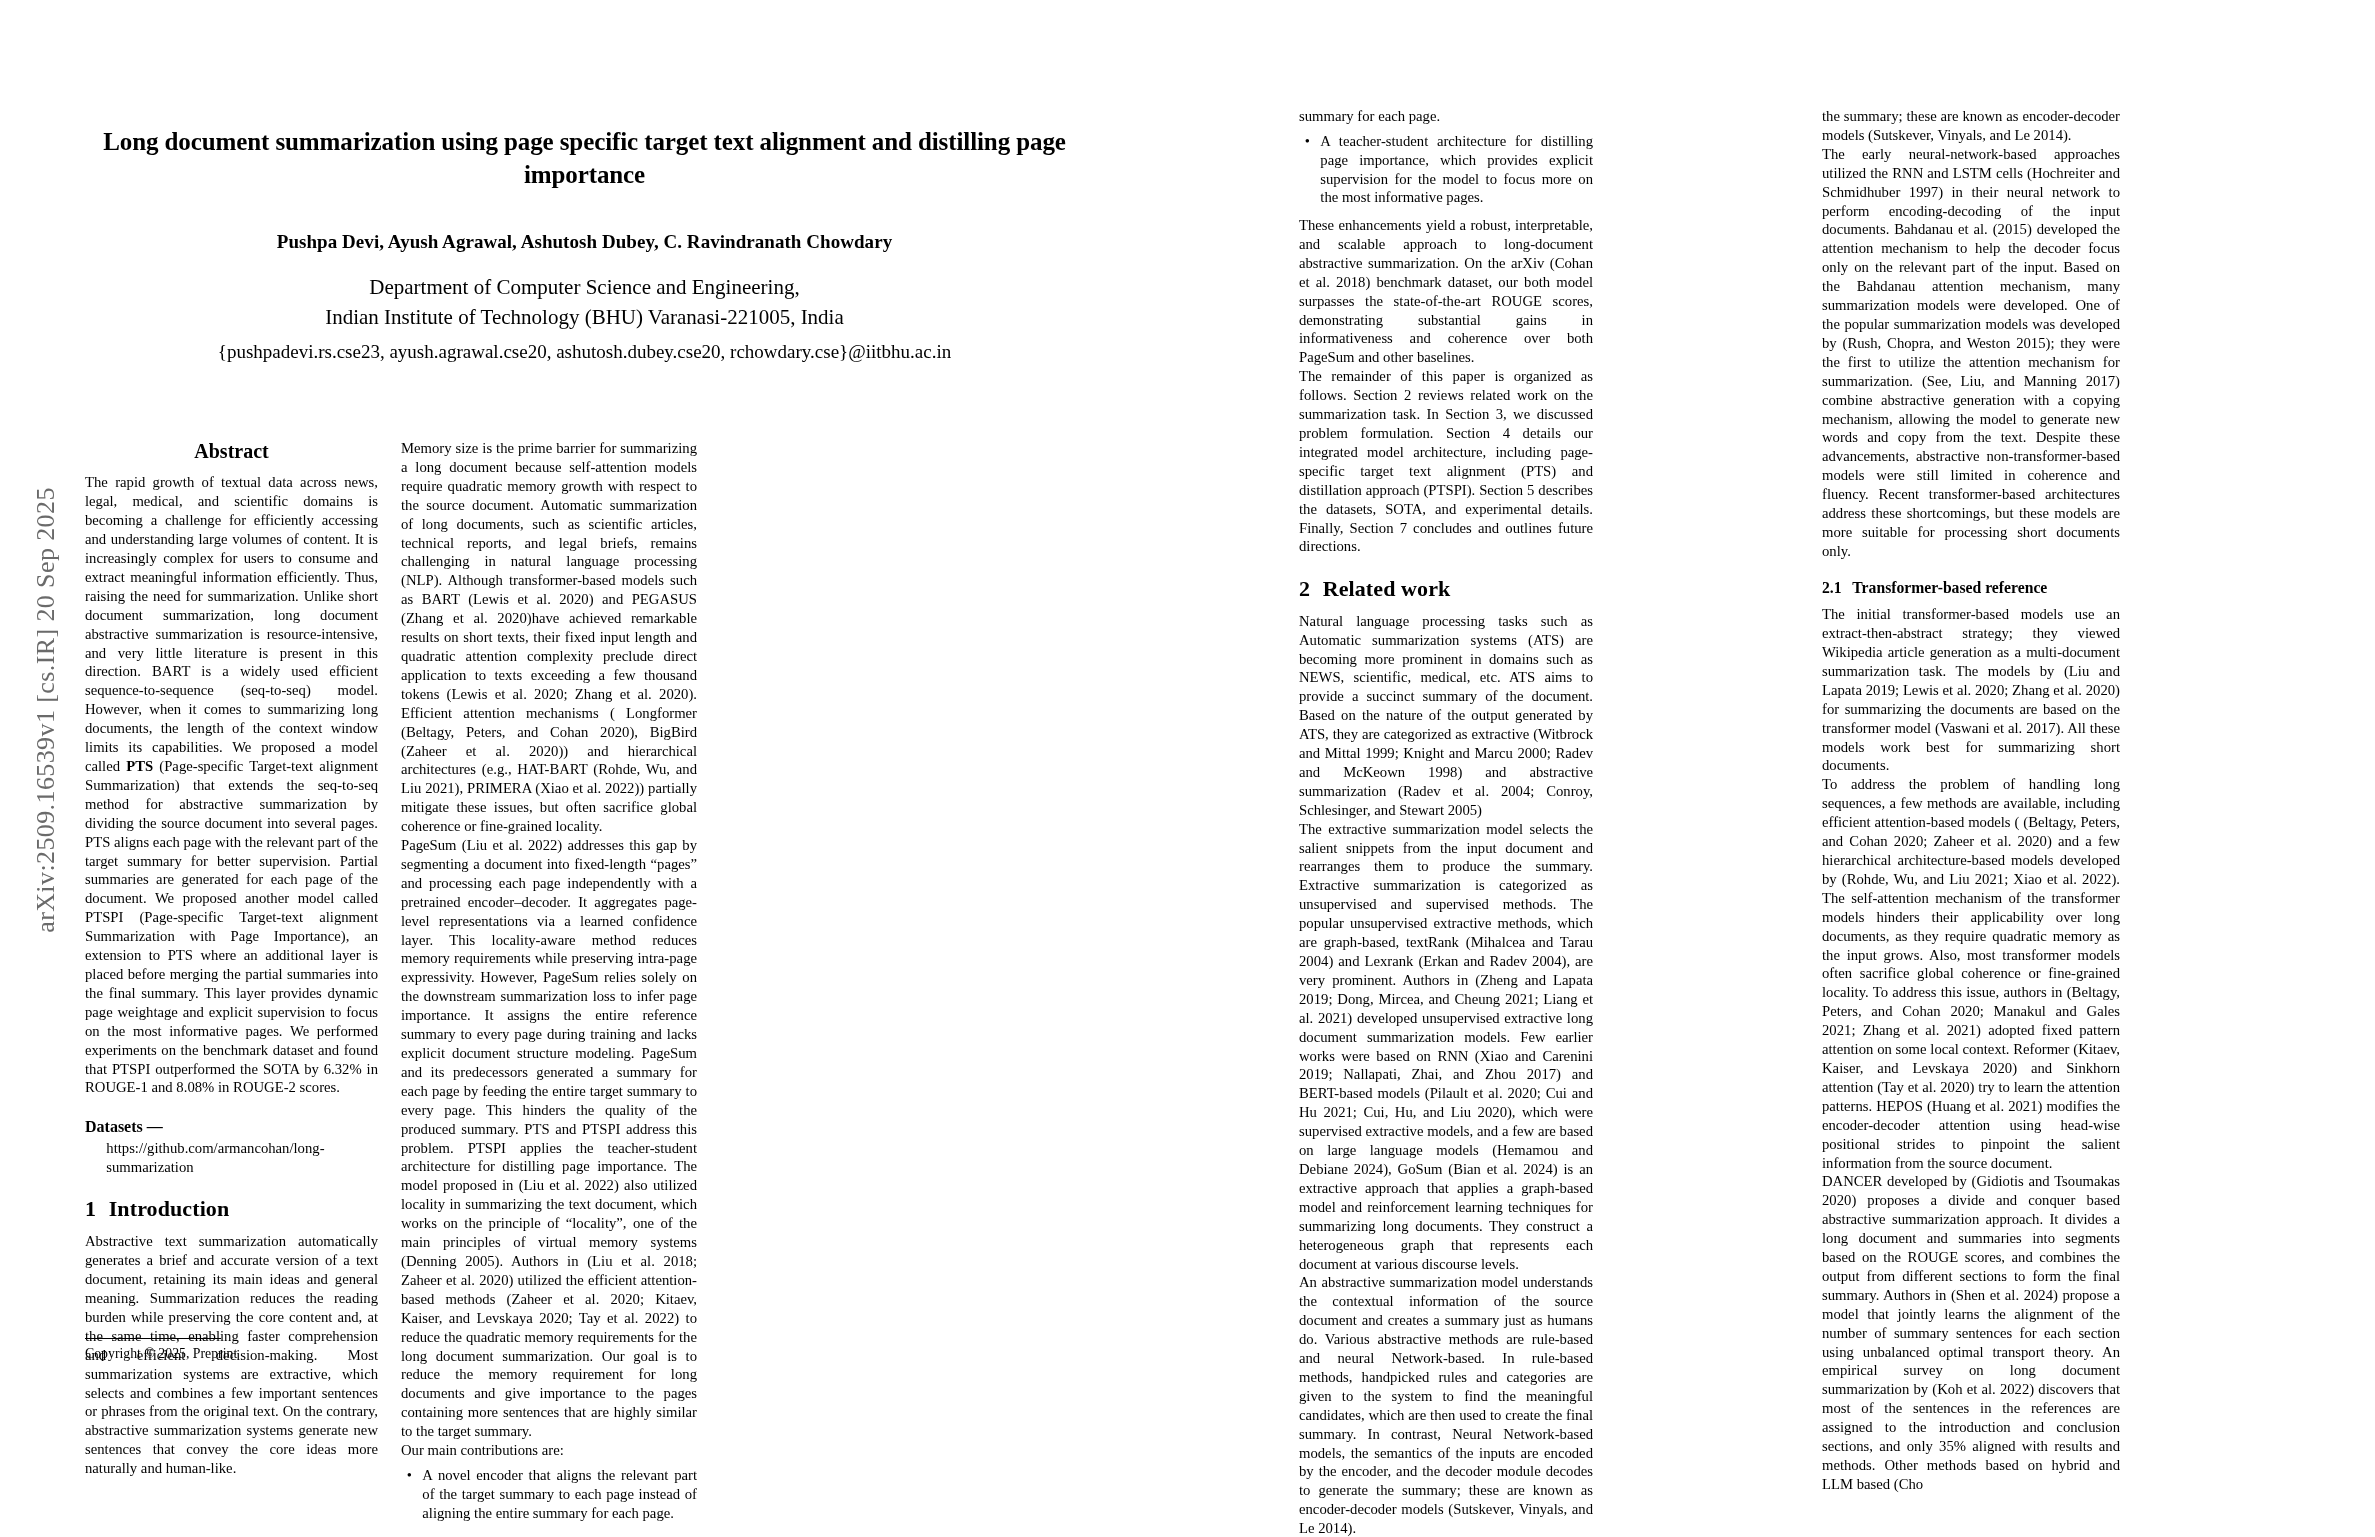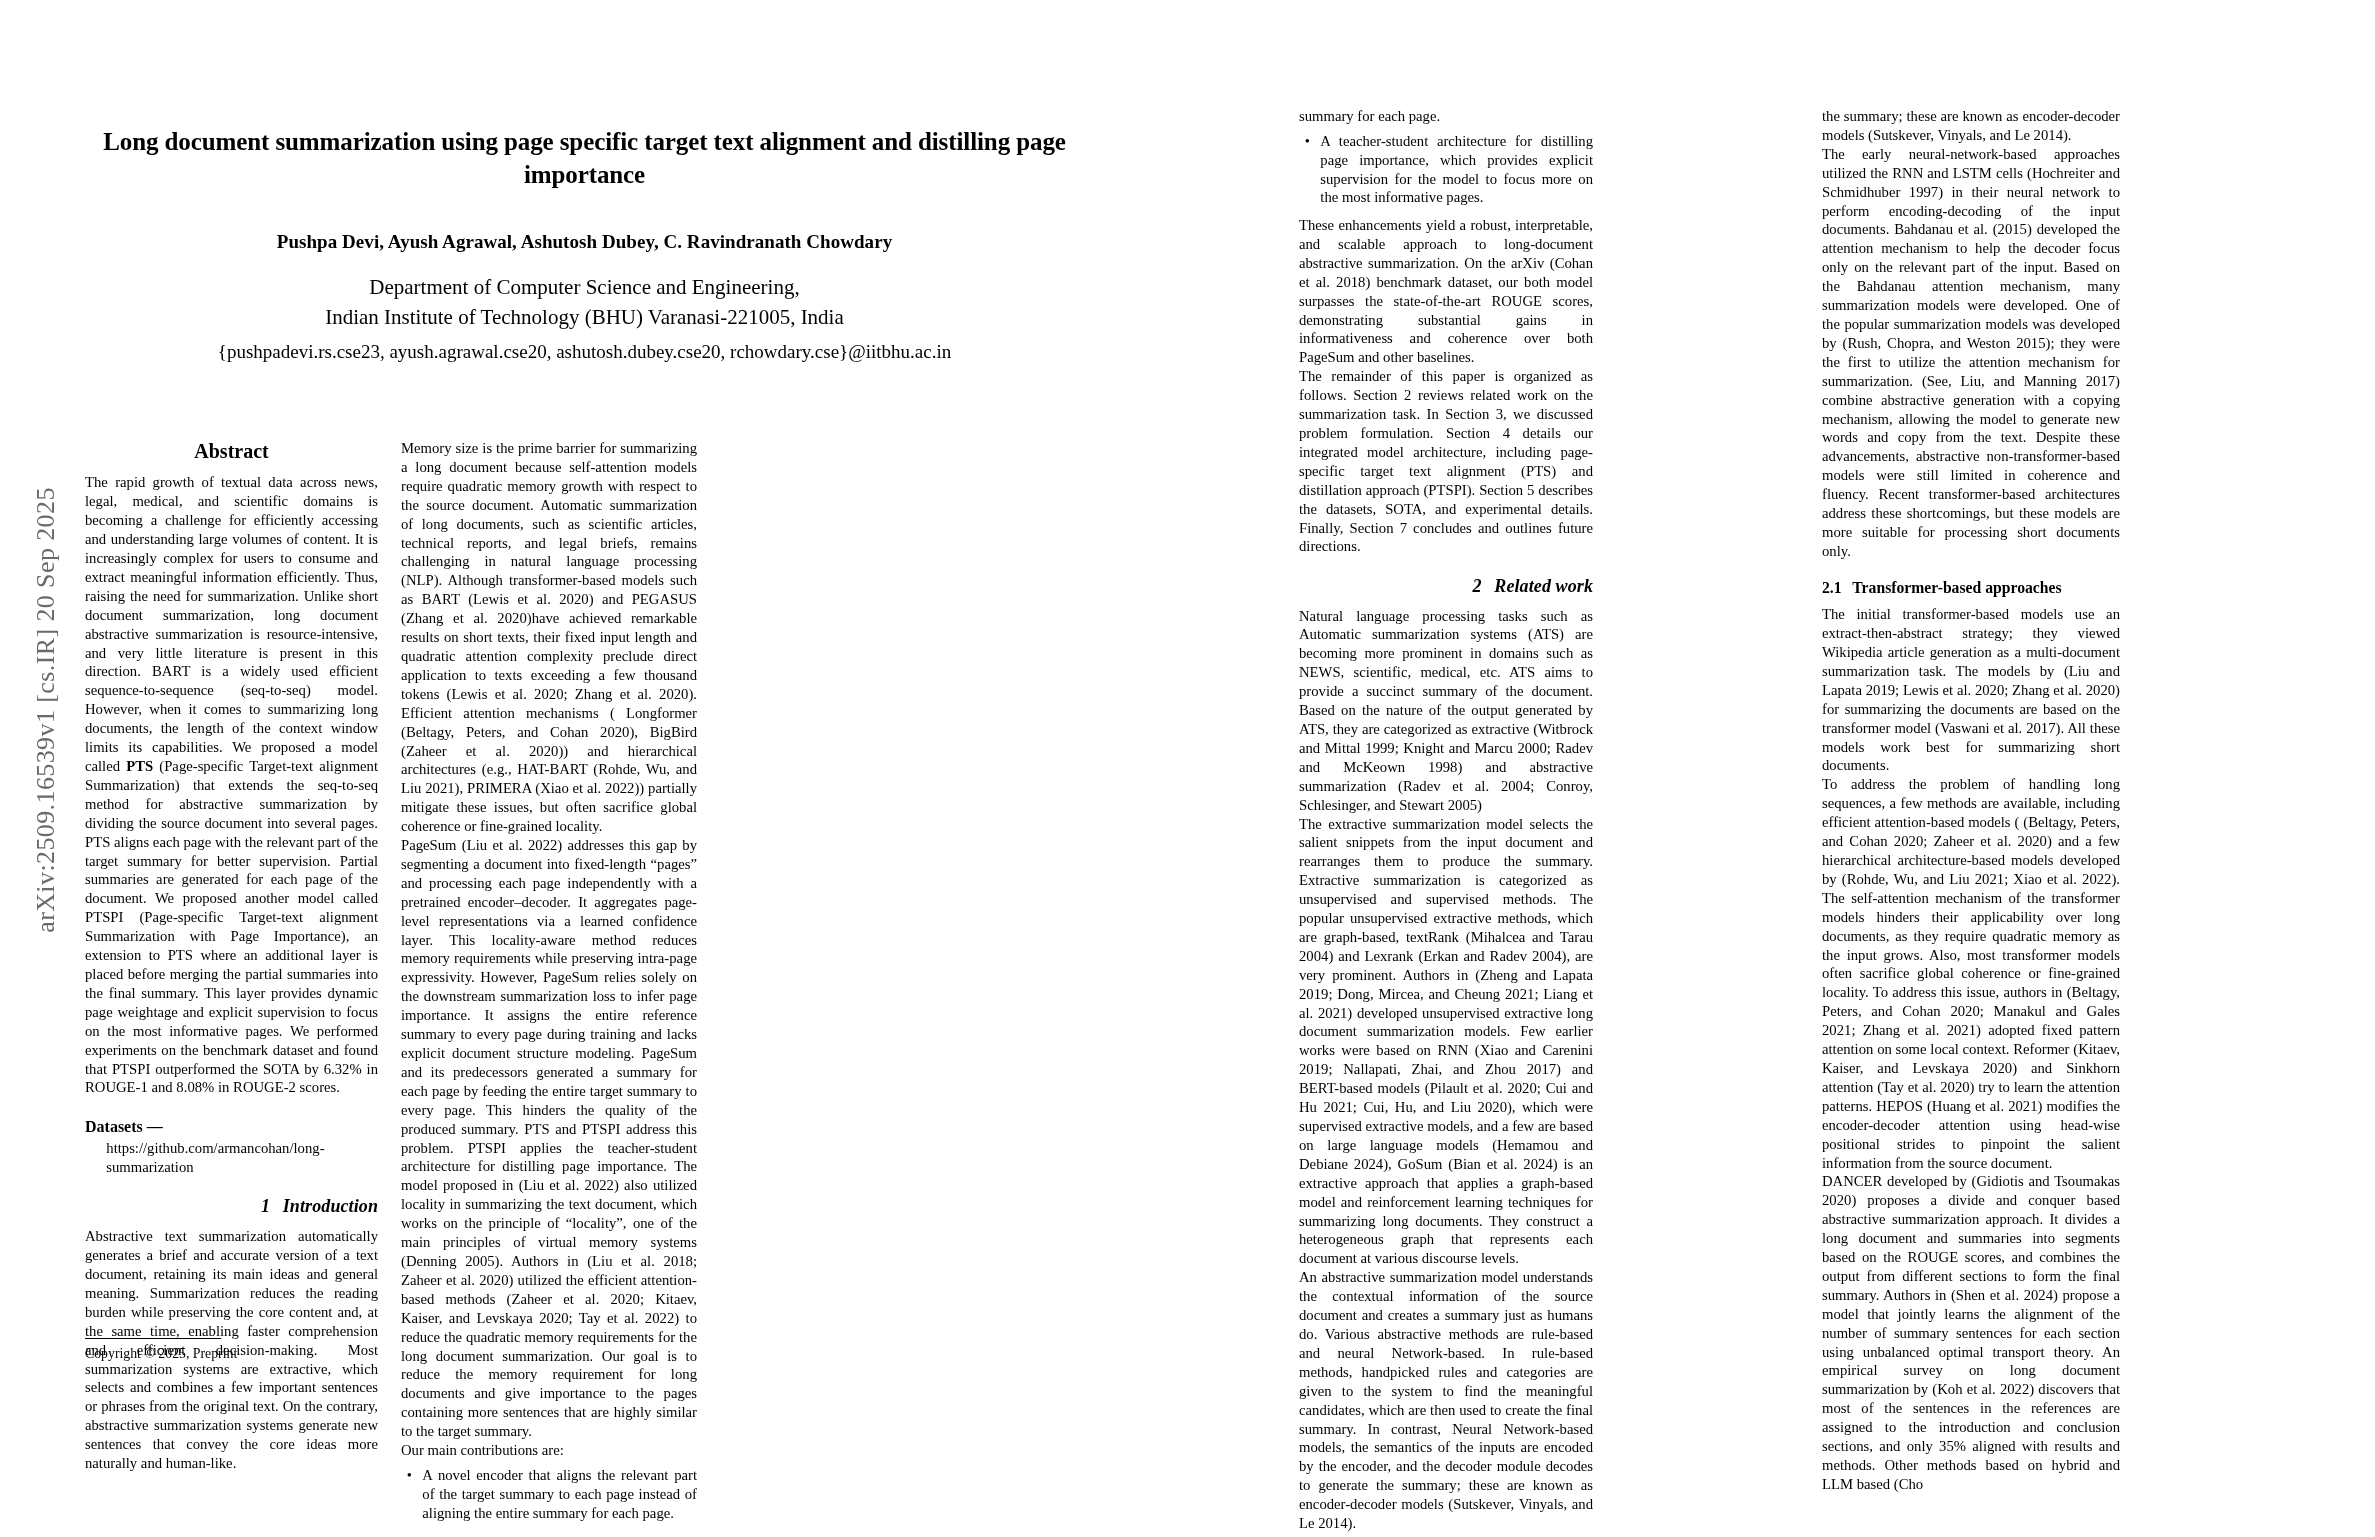--- a/index.html
+++ b/index.html
@@ -87,26 +87,25 @@
     text-indent: 0;
   }
   .col p + p { margin-top: 0; }
 
   .col-1 { left: 85px;   top: 439px;  width: 293px; }
   .col-2 { left: 401px;  top: 439px;  width: 296px; }
   .col-3 { left: 1299px; top: 107px;  width: 294px; }
   .col-4 { left: 1822px; top: 107px;  width: 298px; }
 
   .sec-head {
-    text-align: right;
-    font-weight: bold;
-    font-size: 18px;
+    text-align: left;
+    font-weight: bold;
+    font-size: 22px;
     margin: 18.4px 0 8.7px 0;
     letter-spacing: 0.1px;
-    font-style: italic;
   }
   .sec-head .num { margin-right: 12.6px; }
 
   .subsec-head {
     text-align: left;
     font-weight: bold;
     font-size: 15.7px;
     margin: 17.5px 0 6.8px 0;
   }
   .subsec-head .num { margin-right: 10.7px; }
@@ -218,21 +217,21 @@
     <div class="sec-head"><span class="num">2</span><span>Related work</span></div>
     <p>Natural language processing tasks such as Automatic summarization systems (ATS) are becoming more prominent in domains such as NEWS, scientific, medical, etc. ATS aims to provide a succinct summary of the document. Based on the nature of the output generated by ATS, they are categorized as extractive (Witbrock and Mittal 1999; Knight and Marcu 2000; Radev and McKeown 1998) and abstractive summarization (Radev et al. 2004; Conroy, Schlesinger, and Stewart 2005)</p>
     <p>The extractive summarization model selects the salient snippets from the input document and rearranges them to produce the summary. Extractive summarization is categorized as unsupervised and supervised methods. The popular unsupervised extractive methods, which are graph-based, textRank (Mihalcea and Tarau 2004) and Lexrank (Erkan and Radev 2004), are very prominent. Authors in (Zheng and Lapata 2019; Dong, Mircea, and Cheung 2021; Liang et al. 2021) developed unsupervised extractive long document summarization models. Few earlier works were based on RNN (Xiao and Carenini 2019; Nallapati, Zhai, and Zhou 2017) and BERT-based models (Pilault et al. 2020; Cui and Hu 2021; Cui, Hu, and Liu 2020), which were supervised extractive models, and a few are based on large language models (Hemamou and Debiane 2024), GoSum (Bian et al. 2024) is an extractive approach that applies a graph-based model and reinforcement learning techniques for summarizing long documents. They construct a heterogeneous graph that represents each document at various discourse levels.</p>
     <p>An abstractive summarization model understands the contextual information of the source document and creates a summary just as humans do. Various abstractive methods are rule-based and neural Network-based. In rule-based methods, handpicked rules and categories are given to the system to find the meaningful candidates, which are then used to create the final summary. In contrast, Neural Network-based models, the semantics of the inputs are encoded by the encoder, and the decoder module decodes to generate the summary; these are known as encoder-decoder models (Sutskever, Vinyals, and Le 2014).</p>
   </div>
 
   <div class="col col-4">
     <p>the summary; these are known as encoder-decoder models (Sutskever, Vinyals, and Le 2014).</p>
     <p>The early neural-network-based approaches utilized the RNN and LSTM cells (Hochreiter and Schmidhuber 1997) in their neural network to perform encoding-decoding of the input documents. Bahdanau et al. (2015) developed the attention mechanism to help the decoder focus only on the relevant part of the input. Based on the Bahdanau attention mechanism, many summarization models were developed. One of the popular summarization models was developed by (Rush, Chopra, and Weston 2015); they were the first to utilize the attention mechanism for summarization. (See, Liu, and Manning 2017) combine abstractive generation with a copying mechanism, allowing the model to generate new words and copy from the text. Despite these advancements, abstractive non-transformer-based models were still limited in coherence and fluency. Recent transformer-based architectures address these shortcomings, but these models are more suitable for processing short documents only.</p>
 
-    <div class="subsec-head"><span class="num">2.1</span><span>Transformer-based approaches</span></div>
+    <div class="subsec-head"><span class="num">2.1</span><span>Transformer-based reference</span></div>
     <p>The initial transformer-based models use an extract-then-abstract strategy; they viewed Wikipedia article generation as a multi-document summarization task. The models by (Liu and Lapata 2019; Lewis et al. 2020; Zhang et al. 2020) for summarizing the documents are based on the transformer model (Vaswani et al. 2017). All these models work best for summarizing short documents.</p>
     <p>To address the problem of handling long sequences, a few methods are available, including efficient attention-based models ( (Beltagy, Peters, and Cohan 2020; Zaheer et al. 2020) and a few hierarchical architecture-based models developed by (Rohde, Wu, and Liu 2021; Xiao et al. 2022). The self-attention mechanism of the transformer models hinders their applicability over long documents, as they require quadratic memory as the input grows. Also, most transformer models often sacrifice global coherence or fine-grained locality. To address this issue, authors in (Beltagy, Peters, and Cohan 2020; Manakul and Gales 2021; Zhang et al. 2021) adopted fixed pattern attention on some local context. Reformer (Kitaev, Kaiser, and Levskaya 2020) and Sinkhorn attention (Tay et al. 2020) try to learn the attention patterns. HEPOS (Huang et al. 2021) modifies the encoder-decoder attention using head-wise positional strides to pinpoint the salient information from the source document.</p>
     <p>DANCER developed by (Gidiotis and Tsoumakas 2020) proposes a divide and conquer based abstractive summarization approach. It divides a long document and summaries into segments based on the ROUGE scores, and combines the output from different sections to form the final summary. Authors in (Shen et al. 2024) propose a model that jointly learns the alignment of the number of summary sentences for each section using unbalanced optimal transport theory. An empirical survey on long document summarization by (Koh et al. 2022) discovers that most of the sentences in the references are assigned to the introduction and conclusion sections, and only 35% aligned with results and methods. Other methods based on hybrid and LLM based (Cho</p>
   </div>
 
   <div class="footnote">
     <div class="footnote-rule"></div>
     <div class="footnote-text">Copyright © 2025, Preprint</div>
   </div>
 

